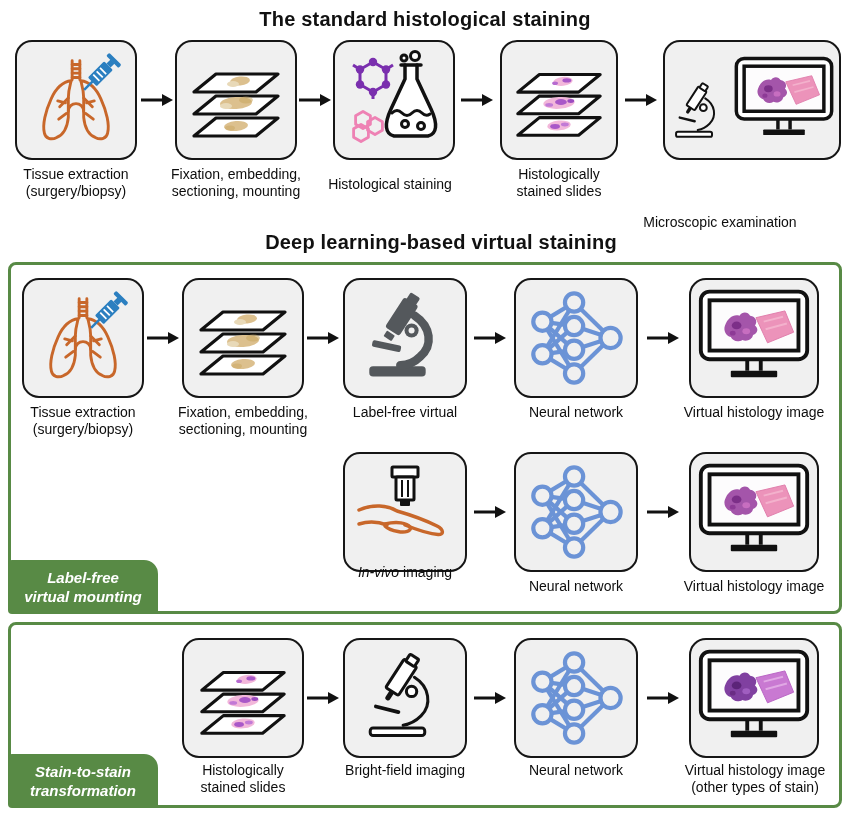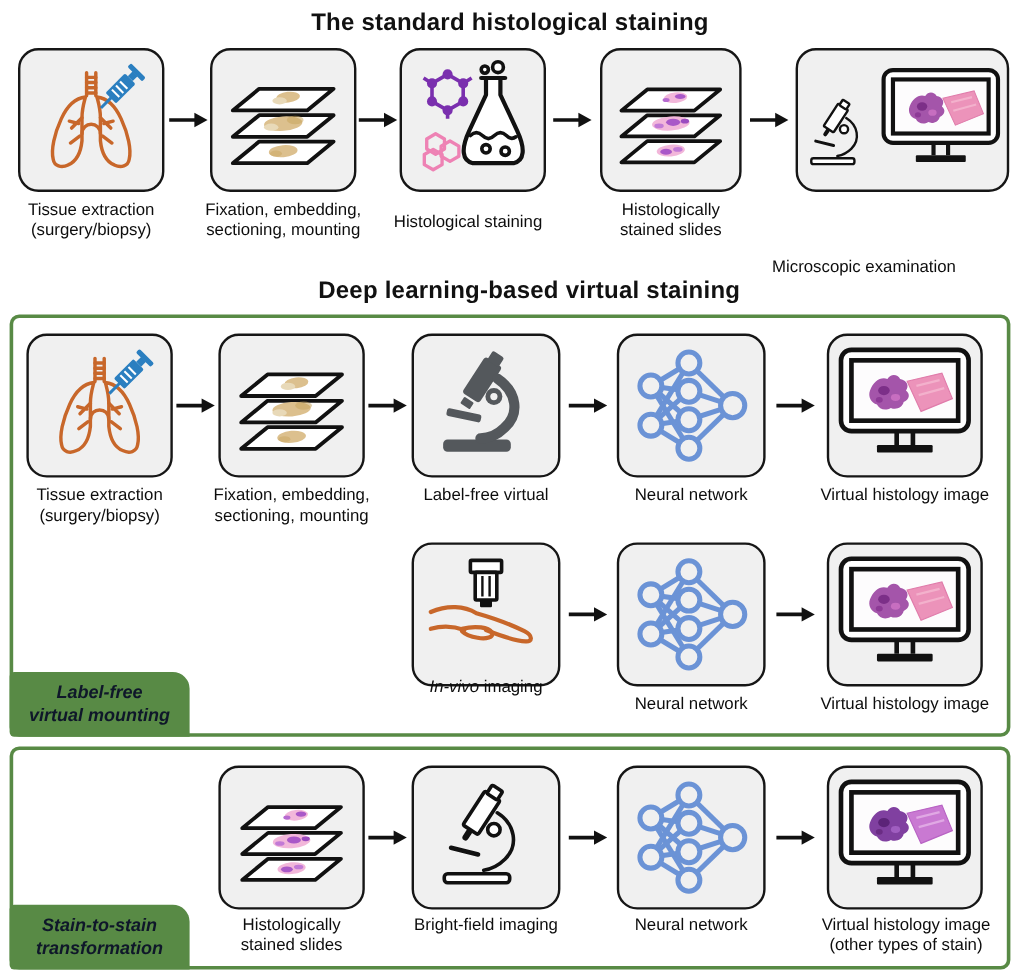--- a/index.html
+++ b/index.html
@@ -9,21 +9,21 @@
              font-size:20px;font-weight:700;letter-spacing:.2px;}
   .box{position:absolute;height:120px;background:#f0f0f0;border:2.5px solid #161616;
        border-radius:17px;display:flex;align-items:center;justify-content:center;
        box-sizing:border-box;gap:2px;}
   .lbl{position:absolute;text-align:center;font-size:14px;line-height:17px;color:#0d0d0d;}
   .ln{display:block;}
   .it{font-style:italic;}
   .arrow{position:absolute;width:34px;height:14px;}
   .gpanel{position:absolute;border:3px solid #588a45;border-radius:8px;
           background:#fff;box-sizing:border-box;}
-  .badge{position:absolute;width:150px;height:54px;background:#588a45;color:#0f172a;
+  .badge{position:absolute;width:150px;height:54px;background:#588a45;color:#ffffff;
          font-weight:700;font-style:italic;font-size:15px;line-height:19px;
          display:flex;flex-direction:column;align-items:center;justify-content:center;
          border-radius:4px 14px 0 4px;box-sizing:border-box;}
   svg.icon{display:block;}
 </style>
 </head>
 <body>
 
 <svg width="0" height="0" style="position:absolute" aria-hidden="true">
 <defs>

